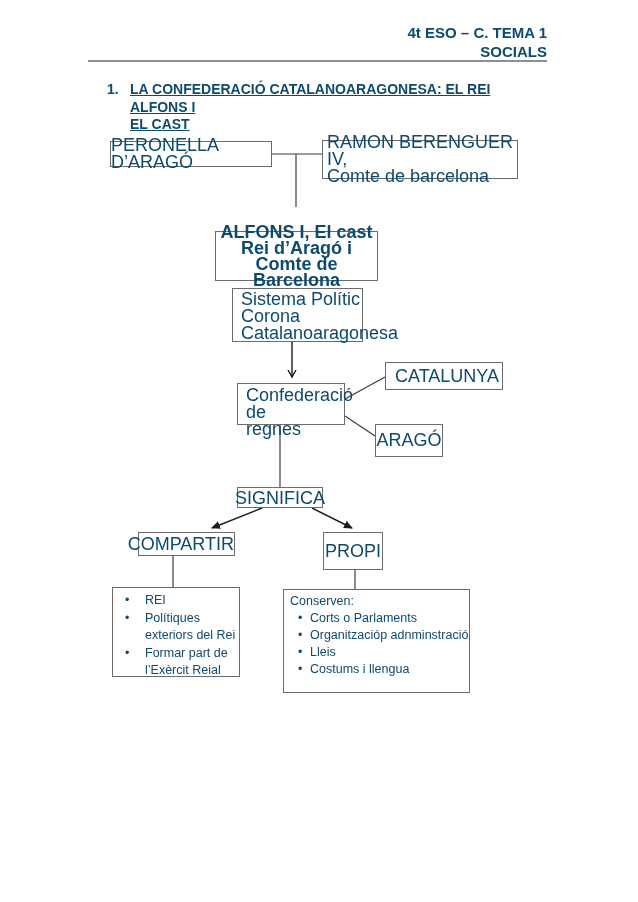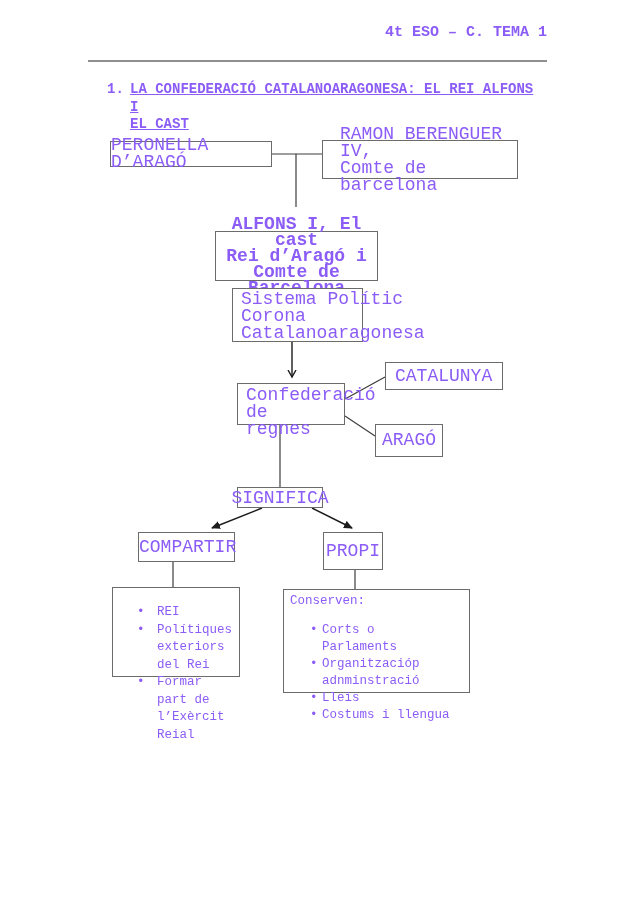--- a/index.html
+++ b/index.html
@@ -1,18 +1,18 @@
 <!DOCTYPE html>
 <html><head>
 <meta charset="utf-8">
 <style>
   html,body { margin:0; padding:0; background:#ffffff; }
   .page {
     position:relative; width:638px; height:902px; background:#ffffff;
-    font-family:Liberation Mono, monospace; color:#8b5cf6; overflow:hidden;
+    font-family:Liberation Sans, sans-serif; color:#0c4a6e; overflow:hidden;
   }
   .header {
     position:absolute; top:23px; right:91px; text-align:right;
     font-weight:bold; font-size:15px; line-height:19px; white-space:nowrap;
   }
   .rule { position:absolute; left:88px; top:60px; width:459px; height:2px; background:#8f8f8f; }
   .heading {
     position:absolute; left:107px; top:81px; display:flex;
     font-weight:bold; font-size:14px; line-height:17.5px;
   }
@@ -22,46 +22,47 @@
   .wires { position:absolute; left:0; top:0; width:638px; height:902px; }
   .wires line { stroke:#3d3d3d; stroke-width:1.2; }
   .wires line.arrow { stroke:#1c1c1c; stroke-width:1.4; }
 
   .box {
     position:absolute; border:1px solid #6b6b6b; background:#fff;
     box-sizing:border-box; font-size:18px; line-height:17px; display:flex;
   }
   .btxt { white-space:pre-line; }
   .b-peronella   { left:110px; top:141px; width:162px; height:26px; align-items:center; justify-content:center; white-space:nowrap; }
-  .b-ramon       { left:322px; top:140px; width:196px; height:39px; align-items:center; padding-left:17px; }
+  .b-ramon       { left:322px; top:140px; width:196px; height:39px; align-items:center; padding-left:4px; }
   .b-alfons      { left:215px; top:207px; width:163px; height:50px; align-items:center; justify-content:center; text-align:center; font-weight:bold; line-height:16px;margin-top:24px; }
   .b-sistema     { left:232px; top:288px; width:131px; height:54px; padding:2px 0 16px 8px; }
   .b-confederacio{ left:237px; top:383px; width:108px; height:42px; padding:3px 0 0 8px; }
   .b-catalunya   { left:385px; top:362px; width:118px; height:28px; align-items:center; padding-left:9px; }
   .b-arago       { left:375px; top:424px; width:68px;  height:33px; align-items:center; justify-content:center; }
   .b-significa   { left:237px; top:487px; width:86px;  height:21px; align-items:flex-end; justify-content:center; }
-  .b-compartir   { left:138px; top:532px; width:97px;  height:30px; align-items:center; justify-content:flex-start; }
+  .b-compartir   { left:138px; top:532px; width:97px;  height:24px; align-items:center; justify-content:flex-end; }
   .b-propi       { left:323px; top:532px; width:60px;  height:38px; align-items:center; justify-content:center; }
 
   .list { display:block; font-size:12.5px; }
-  .list ul { margin:12px; padding:0; list-style:none; }
+  .list ul { margin:0; padding:0; list-style:none; }
   .list li { position:relative; }
   .list-left  { left:112px; top:587px; width:128px; height:90px;  padding:4px 1px 0 32px; line-height:17.5px; }
   .list-right { left:283px; top:589px; width:187px; height:104px; padding:3px 0 0 26px;  line-height:17px; }
   .list-left  li::before { content:"\2022"; position:absolute; left:-20px; }
   .list-right li::before { content:"\2022"; position:absolute; left:-12px; }
   .list-label { margin-left:-20px; }
 </style>
 </head>
 <body>
 
 <div class="page">
 
   <div class="header">
     <div>4t ESO – C. TEMA 1</div>
+    <div>SOCIALS</div>
   </div>
   <div class="rule"></div>
 
   <div class="heading">
     <span class="hnum">1.</span>
     <span class="htext">LA CONFEDERACIÓ CATALANOARAGONESA: EL REI ALFONS I
 EL CAST</span>
   </div>
 
   <svg class="wires" viewBox="0 0 638 902">

